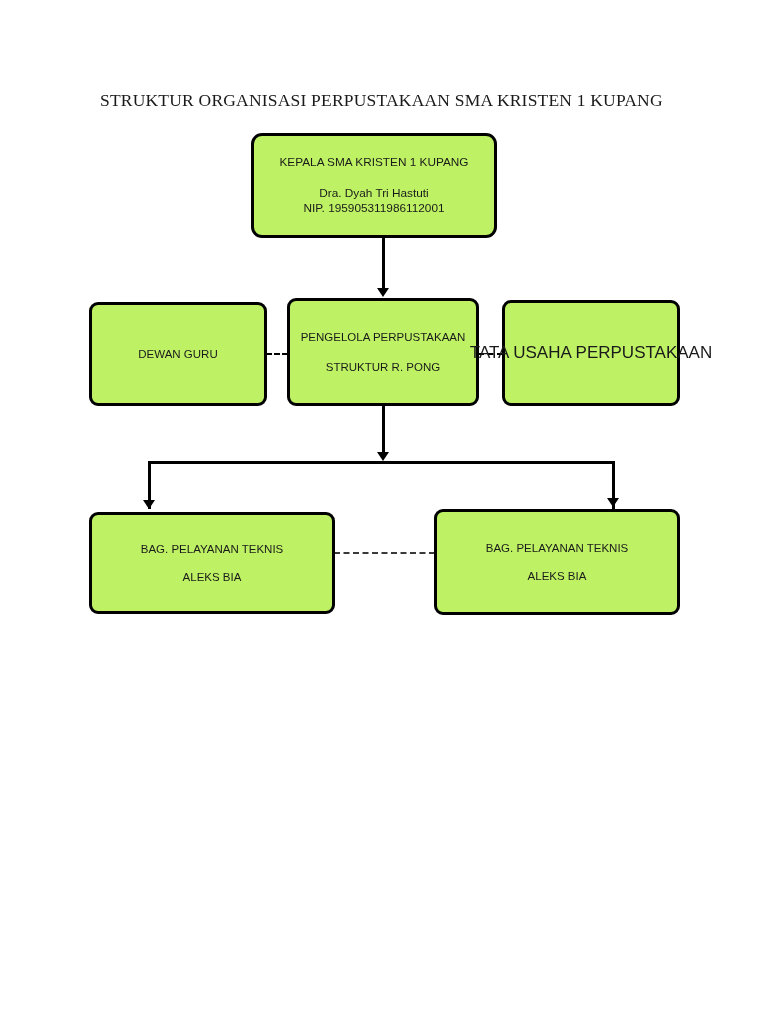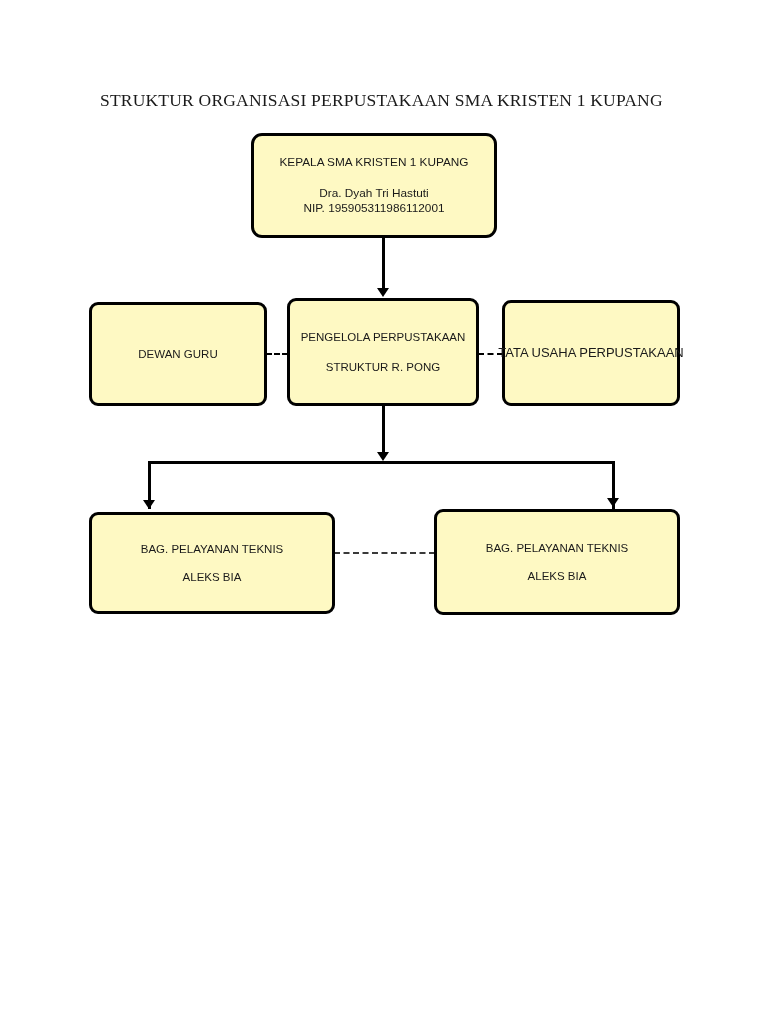--- a/index.html
+++ b/index.html
@@ -37,21 +37,21 @@
     color: #1a1a1a;
     white-space: nowrap;
   }
 
   
   .node {
     position: absolute;
     box-sizing: border-box;
     border: 3px solid #000000;
     border-radius: 9px;
-    background: #fef9c3;
+    background: #bef264;
     display: flex;
     flex-direction: column;
     align-items: center;
     justify-content: center;
     text-align: center;
     z-index: 3;
   }
   .node .line {
     font-size: 11.5px;
     line-height: 1.25;
@@ -70,21 +70,21 @@
 
   #node-dewan-guru {
     left: 89px; top: 302px; width: 178px; height: 104px;
   }
   #node-pengelola {
     left: 287px; top: 298px; width: 192px; height: 108px;
   }
   #node-tata-usaha {
     left: 502px; top: 300px; width: 178px; height: 106px;
   }
-  #node-tata-usaha .line { font-size: 13px; text-align: center; }
+  #node-tata-usaha .line { font-size: 17px; text-align: center; }
 
   #node-teknis-left {
     left: 89px; top: 512px; width: 246px; height: 102px;
   }
   #node-teknis-right {
     left: 434px; top: 509px; width: 246px; height: 106px;
   }
 
   
   .conn {

